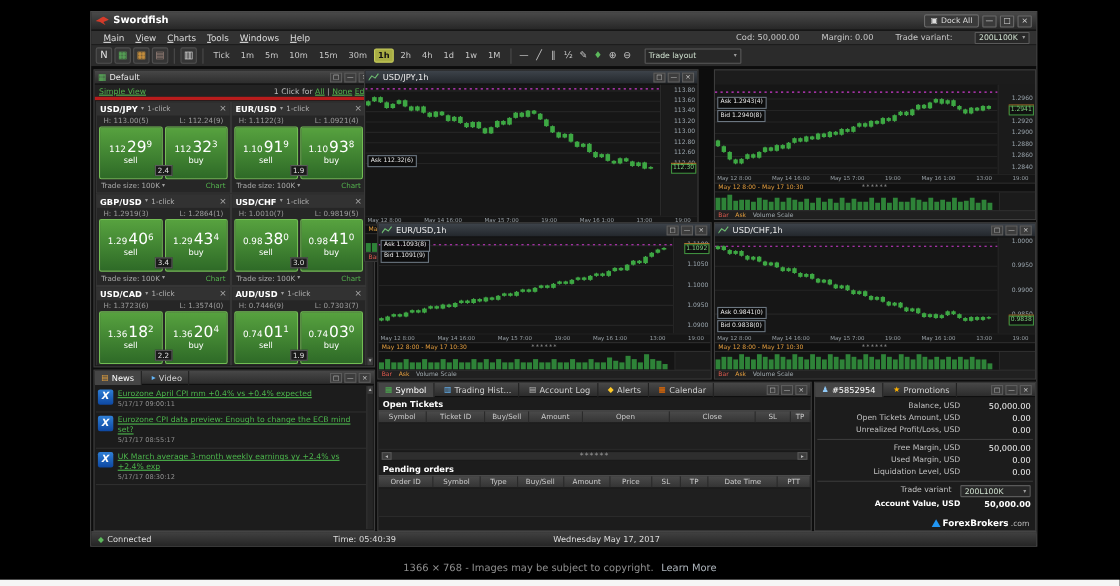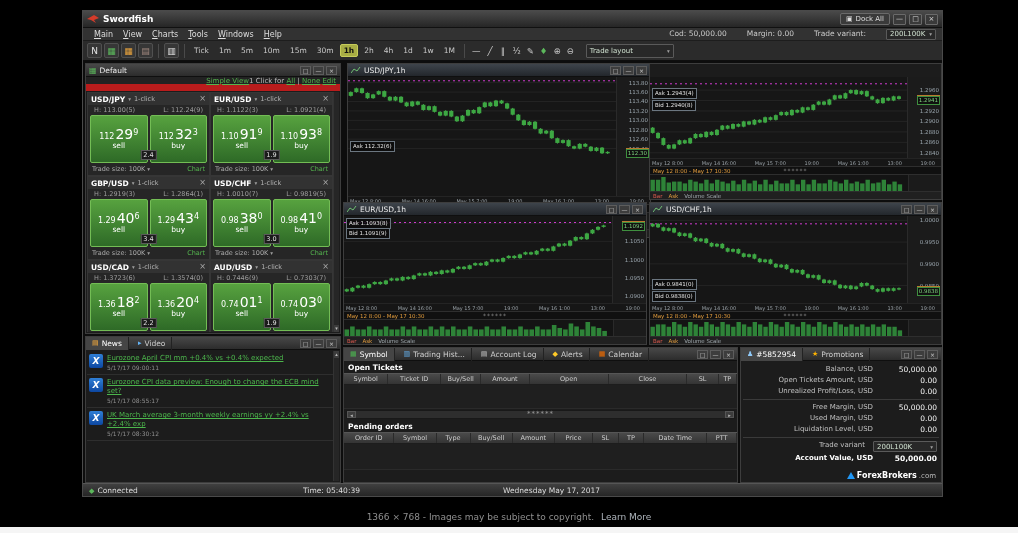--- a/index.html
+++ b/index.html
@@ -29,21 +29,21 @@
 .trade-layout{width:88px;margin-left:8px;justify-content:space-between;height:14px}
 
 .workspace{position:absolute;top:50px;left:0;right:0;height:424px;background:#0d0d0d}
 .panel{position:absolute;background:#1c1c1c;border:1px solid #3d3d3d;overflow:hidden}
 .phead{height:13px;background:linear-gradient(#484848,#2c2c2c);display:flex;align-items:center;padding:0 3px;gap:3px;border-bottom:1px solid #0f0f0f}
 .ptitle{font-size:7.5px;color:#ebebeb}
 .pctrl{margin-left:auto;display:flex;gap:2px}
 .pbtn-mini{width:11px;height:9px;background:#3d3d3d;border:1px solid #5d5d5d;color:#ccc;font-size:6px;line-height:7px;text-align:center}
 .picon{font-size:8px}
 
-.qsub{height:14px;display:flex;align-items:center;justify-content:flex-end;padding:0 4px;font-size:7px;color:#bdbdbd;border-bottom:7px solid #b91c1c;background:#222}
+.qsub{height:14px;display:flex;align-items:center;justify-content:space-between;padding:0 4px;font-size:7px;color:#bdbdbd;border-bottom:3px solid #b91c1c;background:#222}
 .link{color:#54b44e;text-decoration:underline}
 .qgrid{position:absolute;top:28px;left:1px;right:7px;bottom:1px;display:flex;flex-wrap:wrap;align-content:flex-start;overflow:hidden}
 .qscroll{position:absolute;top:28px;right:1px;bottom:1px;width:6px;background:#262626;border-left:1px solid #333}
 .qscroll .sbtn{position:absolute;bottom:0;left:0;right:0;height:7px;background:#3c3c3c;color:#bbb;font-size:5px;text-align:center;line-height:7px}
 .tile{width:50%;height:84px;border:1px solid #363636;background:#262626;display:flex;flex-direction:column;overflow:hidden}
 .tile-head{height:12px;display:flex;align-items:center;padding:0 3px;background:#323232;font-size:6.5px;color:#cfcfcf;gap:3px}
 .pairname{font-weight:bold;font-size:7.5px;color:#fff}
 .caret{font-size:5.5px;color:#9e9e9e}
 .tclose{margin-left:auto;color:#aaa;font-size:8px;line-height:8px}
 .oneclick{color:#b5b5b5}
@@ -444,21 +444,21 @@
           </div>
           <div class="tile-foot"></div>
         </div>
 
       </div>
       <div class="qscroll">
           <span class="sbtn">▾</span>
         </div>
     </div>
 
-    <div class="panel" style="left:264px;top:2px;width:304px;height:175px">
+    <div class="panel" style="left:248px;top:2px;width:304px;height:175px">
       <div class="phead chead">
         <svg width="10" height="8" class="picon">
             <polyline points="0,7 3,3 6,5 9,1" fill="none" stroke="#6fbf73" stroke-width="1"></polyline>
           </svg>
         <span class="ptitle">USD/JPY,1h</span>
         <span class="pctrl">
             <span class="pbtn-mini">□</span>
             <span class="pbtn-mini">—</span>
             <span class="pbtn-mini">×</span>
           </span>

